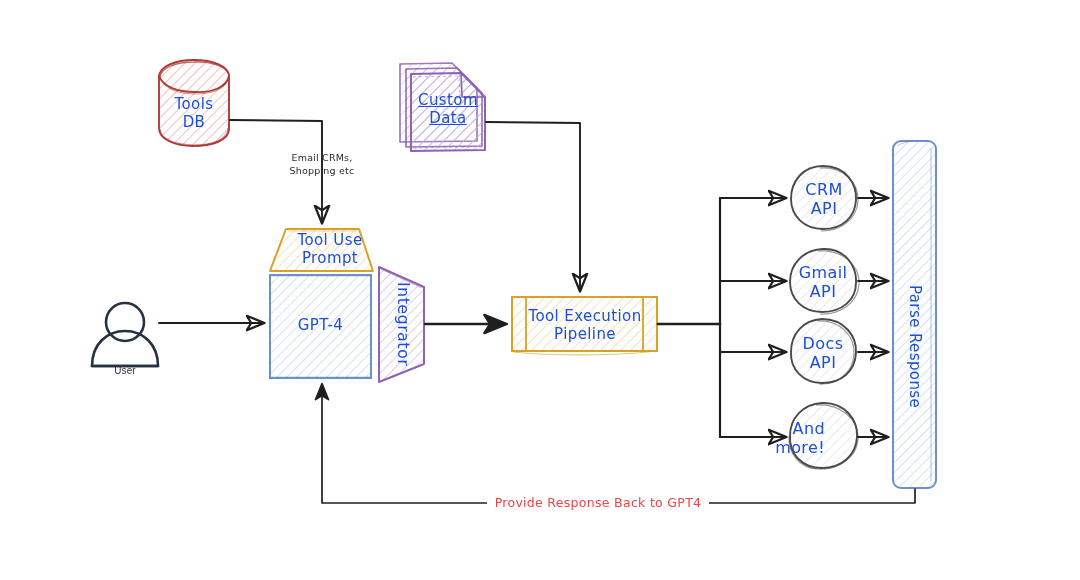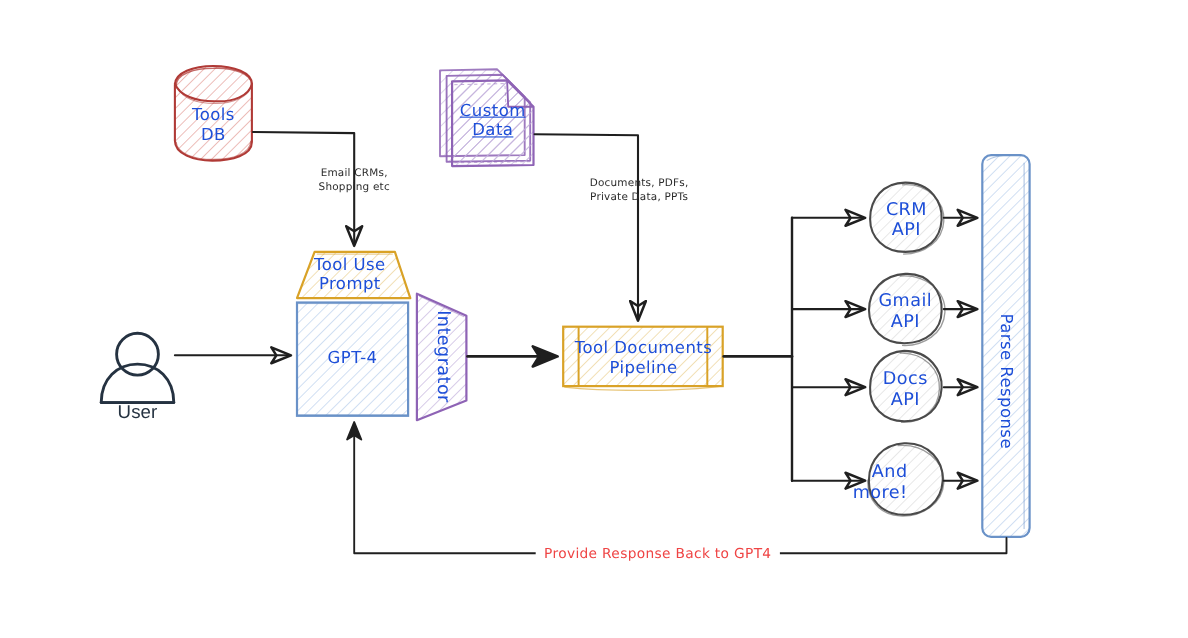--- a/index.html
+++ b/index.html
@@ -19,21 +19,21 @@
     line-height:1.18;
     white-space:pre;
     pointer-events:none;
     user-select:none;
   }
   .node-label{font-size:15px;letter-spacing:.4px;}
   .node-label.small{font-size:16px;}
   .edge-label{font-size:9.5px;color:#2b2b2b;letter-spacing:.2px;line-height:1.35;}
   .flow-label{font-size:12.5px;color:#ef4444;letter-spacing:.3px;}
   .user-label{
-    font-size:17px;color:#253241;font-family:"Liberation Sans", sans-serif;
+    font-size:10px;color:#253241;font-family:"Liberation Sans", sans-serif;
     letter-spacing:.1px;
   }
   .vert{
     writing-mode:vertical-rl;
     text-orientation:mixed;
     white-space:nowrap;
   }
 </style>
 </head>
 <body>
@@ -171,31 +171,29 @@
 
   <div class="lbl node-label" style="left:154px;top:96px;width:80px;">Tools
 DB</div>
 
   <div class="lbl node-label" style="left:408px;top:92px;width:80px;text-decoration:underline;">Custom
 Data</div>
 
   <div class="lbl edge-label" style="left:262px;top:152px;width:120px;text-align:center;">Email CRMs,
 Shopping etc</div>
 
-  <div class="lbl edge-label" style="left:520px;top:161px;width:122px;">Documents, PDFs,
-Private Data, PPTs</div>
-
-  <div class="lbl node-label" style="left:268px;top:232px;width:100px;">Tool Use
+
+  <div class="lbl node-label" style="left:280px;top:232px;width:100px;">Tool Use
 Prompt</div>
 
   <div class="lbl node-label" style="left:270px;top:317px;width:101px;">GPT-4</div>
 
   <div class="lbl node-label small vert" style="left:393px;top:272px;height:105px;">Integrator</div>
 
-  <div class="lbl node-label" style="left:520px;top:308px;width:130px;">Tool Documents
+  <div class="lbl node-label" style="left:520px;top:308px;width:130px;">Tool Execution
 Pipeline</div>
 
   <div class="lbl node-label small" style="left:792px;top:181px;width:64px;">CRM
 API</div>
   <div class="lbl node-label small" style="left:791px;top:264px;width:64px;">Gmail
 API</div>
   <div class="lbl node-label small" style="left:791px;top:335px;width:64px;">Docs
 API</div>
   <div class="lbl node-label small" style="left:761px;top:420px;width:64px;text-align:right;">And
 more!</div>

